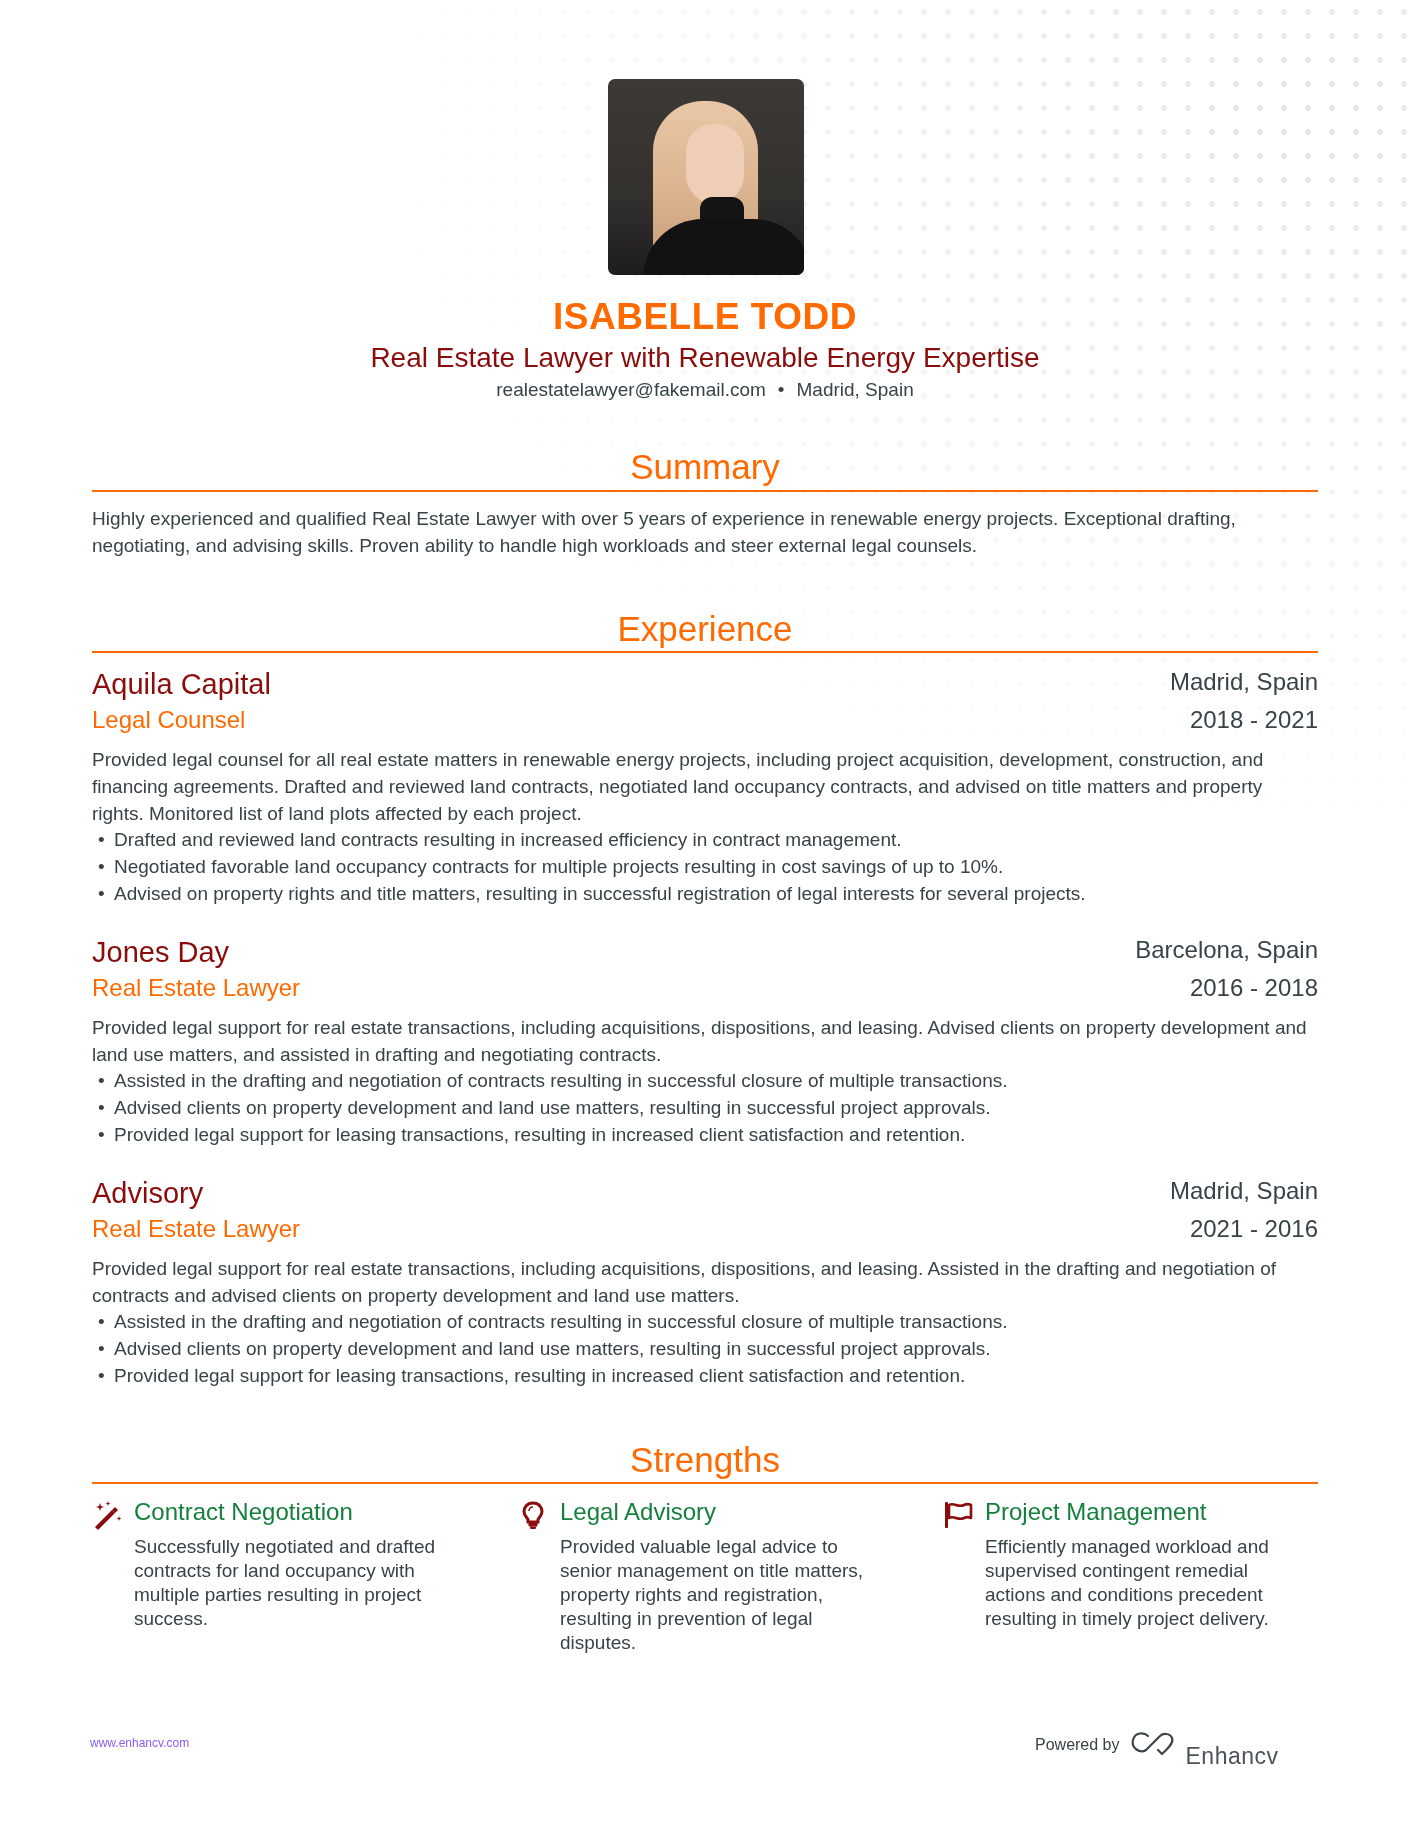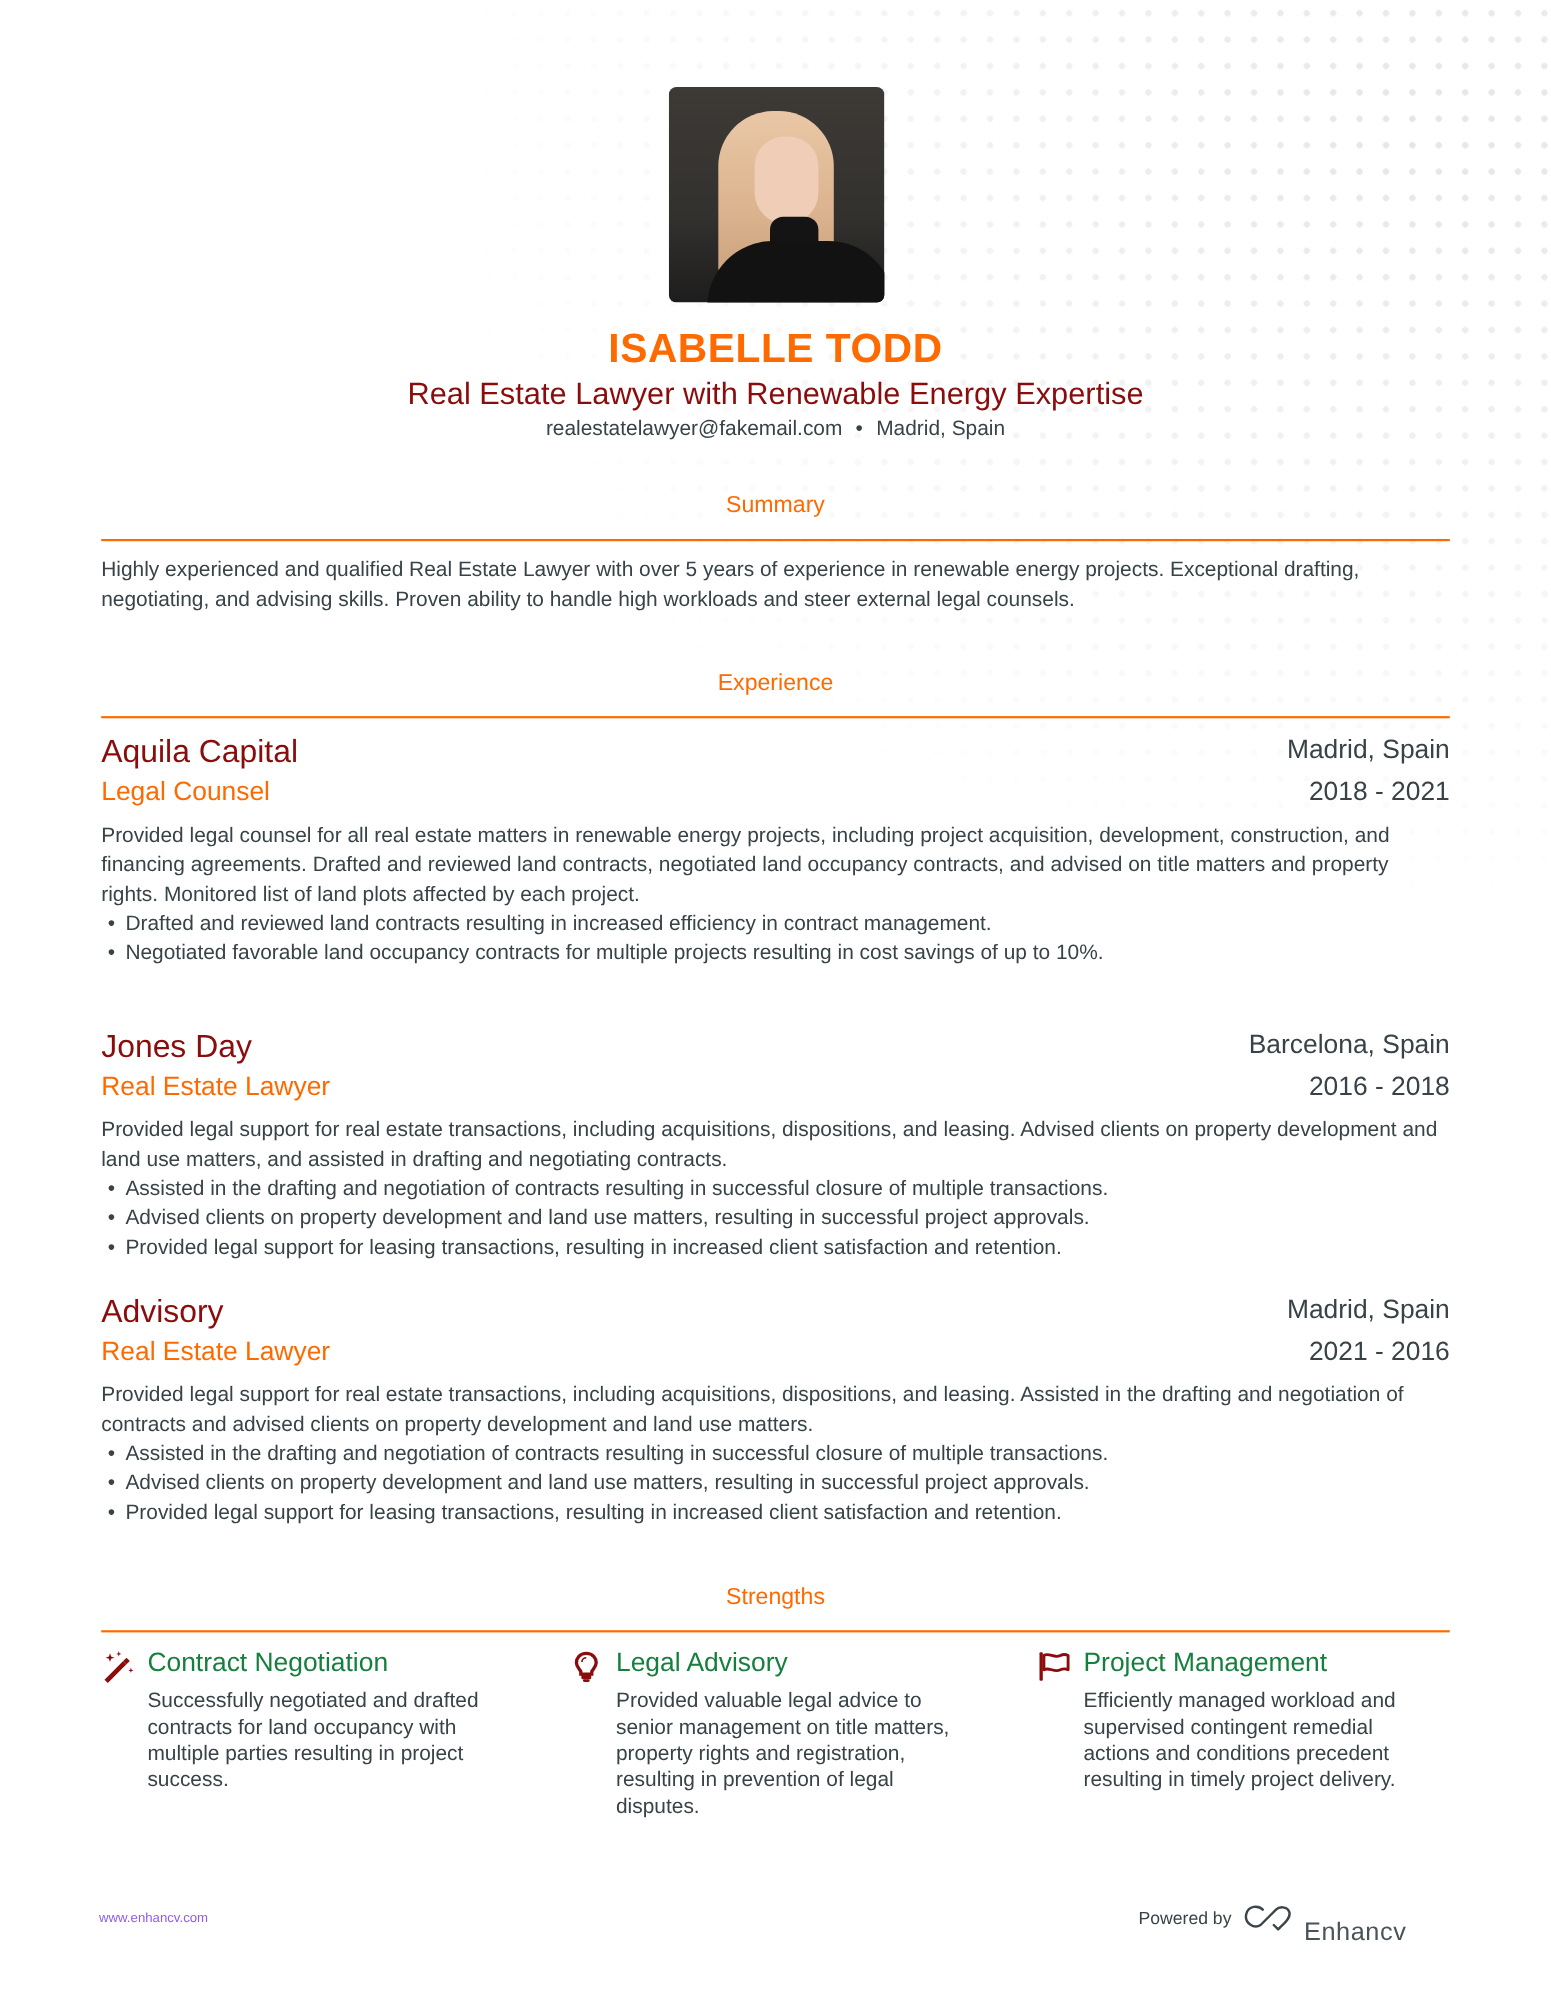--- a/index.html
+++ b/index.html
@@ -53,21 +53,21 @@
     font-size: 28px; color: #8b0c0c;
   }
   .contact {
     position: absolute; left: 0; top: 379px; width: 1226px; text-align: center;
     font-size: 19px; color: #384347;
   }
   .contact .sep { margin: 0 12px; }
 
   .sec-title {
     position: absolute; left: 0; width: 1226px; text-align: center;
-    font-size: 21px; color: #ff6a00;
+    font-size: 35px; color: #ff6a00;
   }
   .rule { position: absolute; left: 0; width: 1226px; height: 2px; background: #ff6a00; }
 
   .para { position: absolute; left: 0; width: 1226px; font-size: 19px; line-height: 27px; color: #384347; }
 
   .job { position: absolute; left: 0; width: 1226px; }
   .job .company { position: absolute; left: 0; top: 0; font-size: 29px; color: #8b0c0c; }
   .job .location { position: absolute; right: 0; top: 0; font-size: 24px; color: #384347; }
   .job .role { position: absolute; left: 0; top: 38px; font-size: 24px; color: #ff6a00; }
   .job .dates { position: absolute; right: 0; top: 38px; font-size: 24px; color: #384347; }
@@ -114,20 +114,21 @@
 
   <div class="job" style="top:668px;">
     <div class="company">Aquila Capital</div>
     <div class="location">Madrid, Spain</div>
     <div class="role">Legal Counsel</div>
     <div class="dates">2018 - 2021</div>
     <div class="desc">Provided legal counsel for all real estate matters in renewable energy projects, including project acquisition, development, construction, and financing agreements. Drafted and reviewed land contracts, negotiated land occupancy contracts, and advised on title matters and property rights. Monitored list of land plots affected by each project.</div>
     <ul style="top:158px;">
       <li>Drafted and reviewed land contracts resulting in increased efficiency in contract management.</li>
       <li>Negotiated favorable land occupancy contracts for multiple projects resulting in cost savings of up to 10%.</li>
+      <li>Advised on property rights and title matters, resulting in successful registration of legal interests for several projects.</li>
     </ul>
   </div>
 
   <div class="job" style="top:936px;">
     <div class="company">Jones Day</div>
     <div class="location">Barcelona, Spain</div>
     <div class="role">Real Estate Lawyer</div>
     <div class="dates">2016 - 2018</div>
     <div class="desc">Provided legal support for real estate transactions, including acquisitions, dispositions, and leasing. Advised clients on property development and land use matters, and assisted in drafting and negotiating contracts.</div>
     <ul style="top:131px;">

